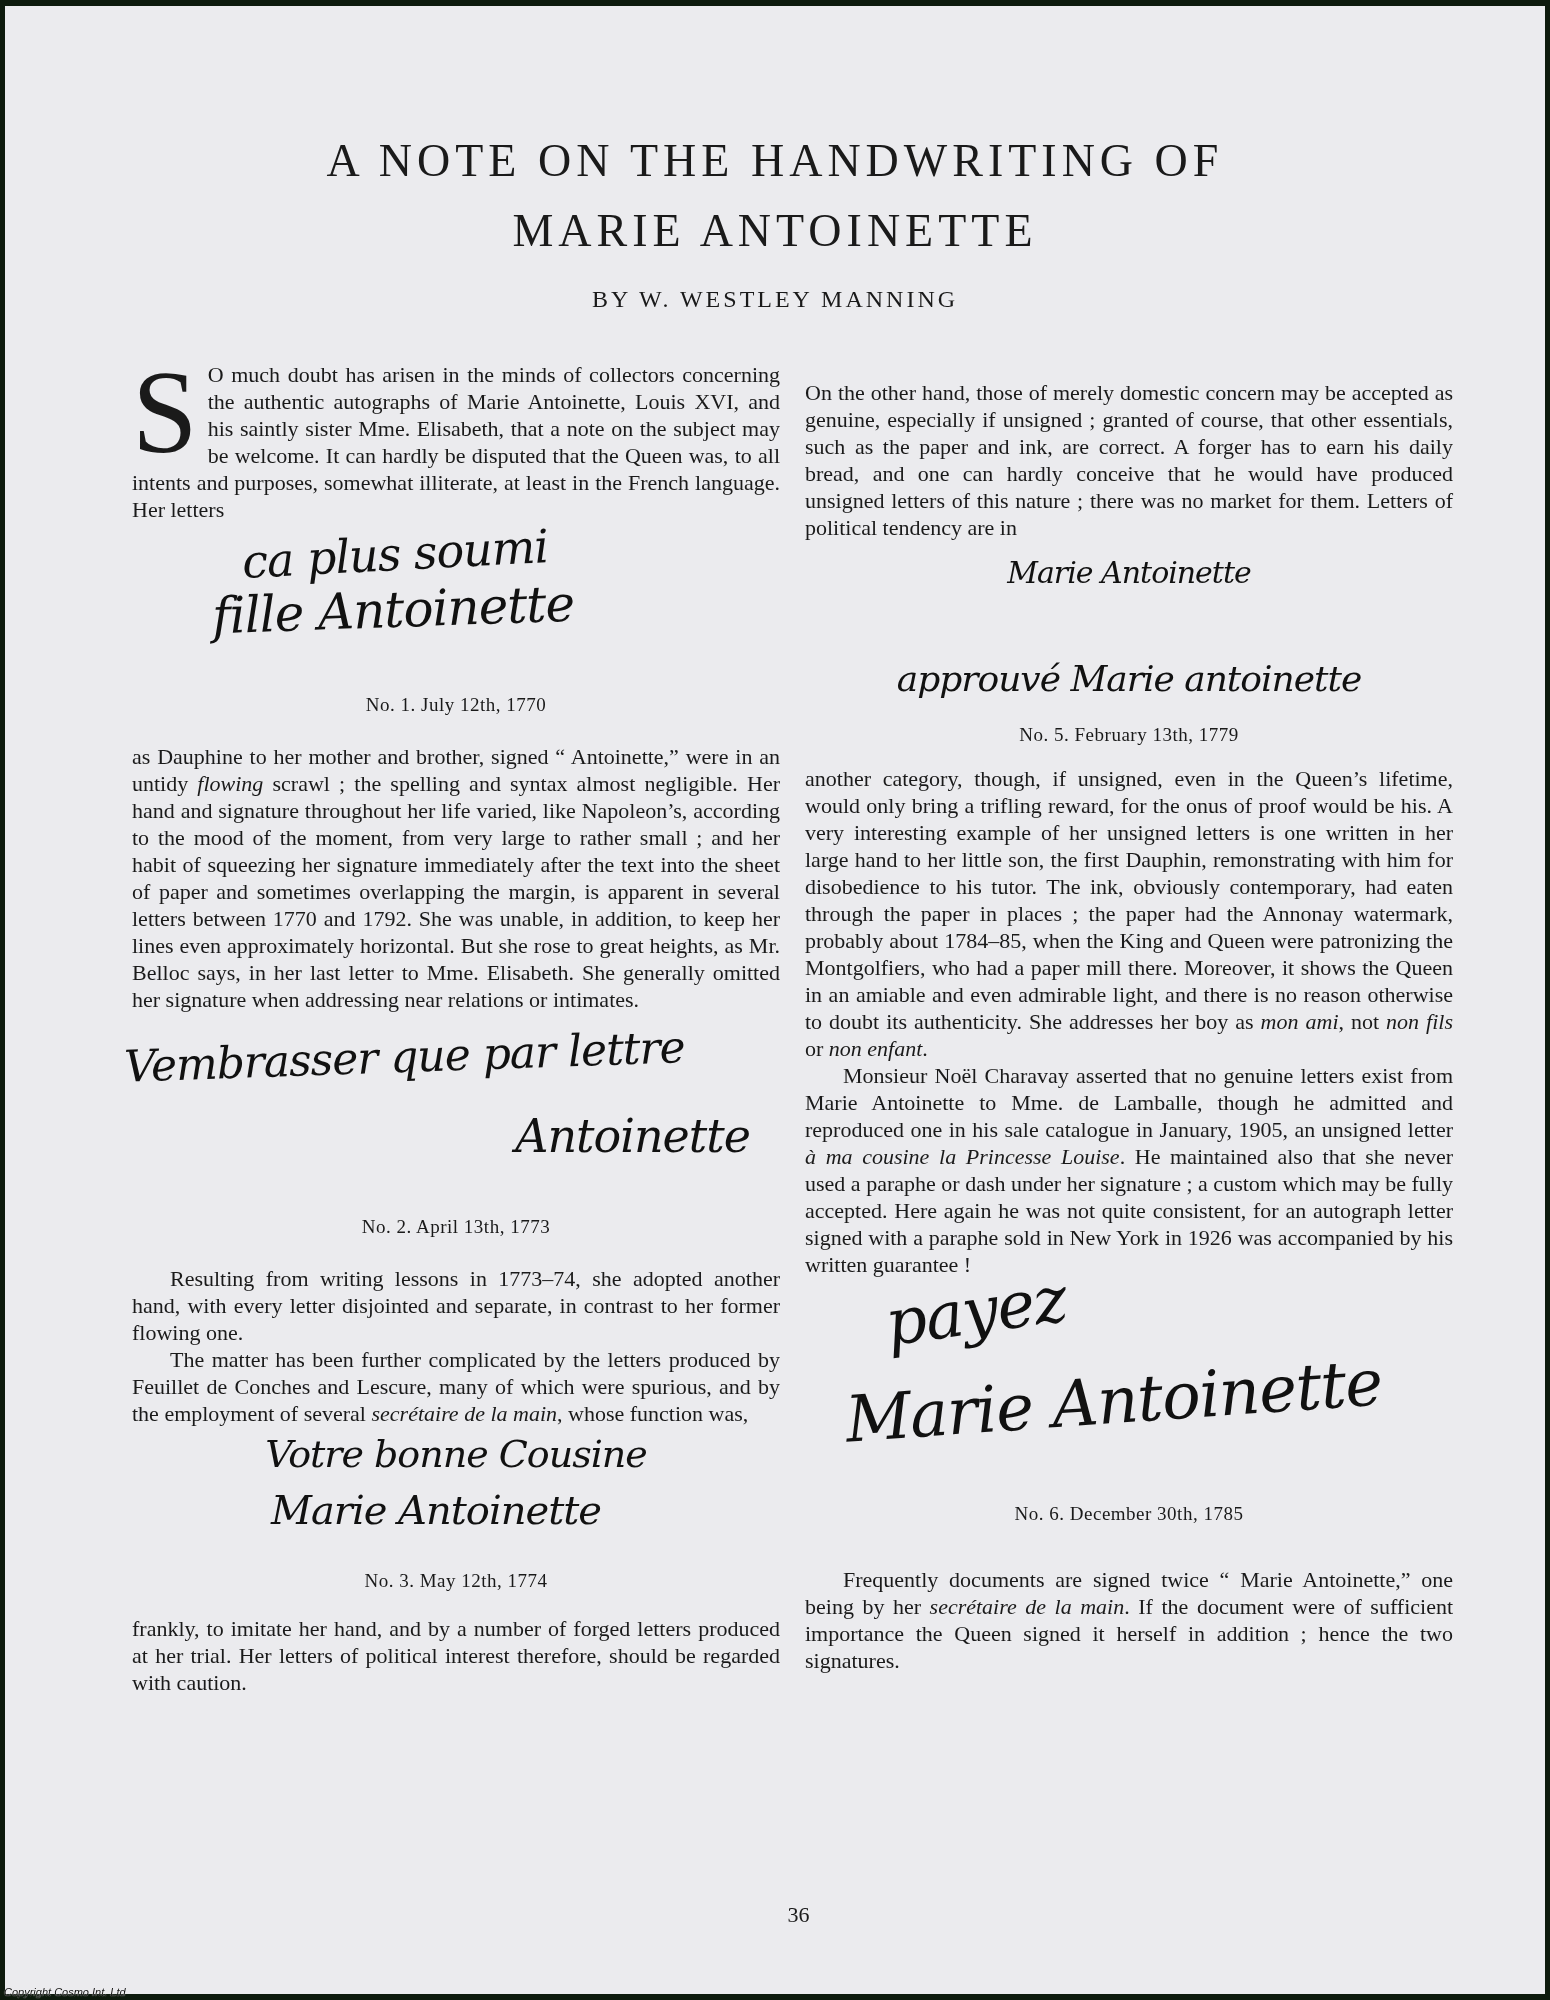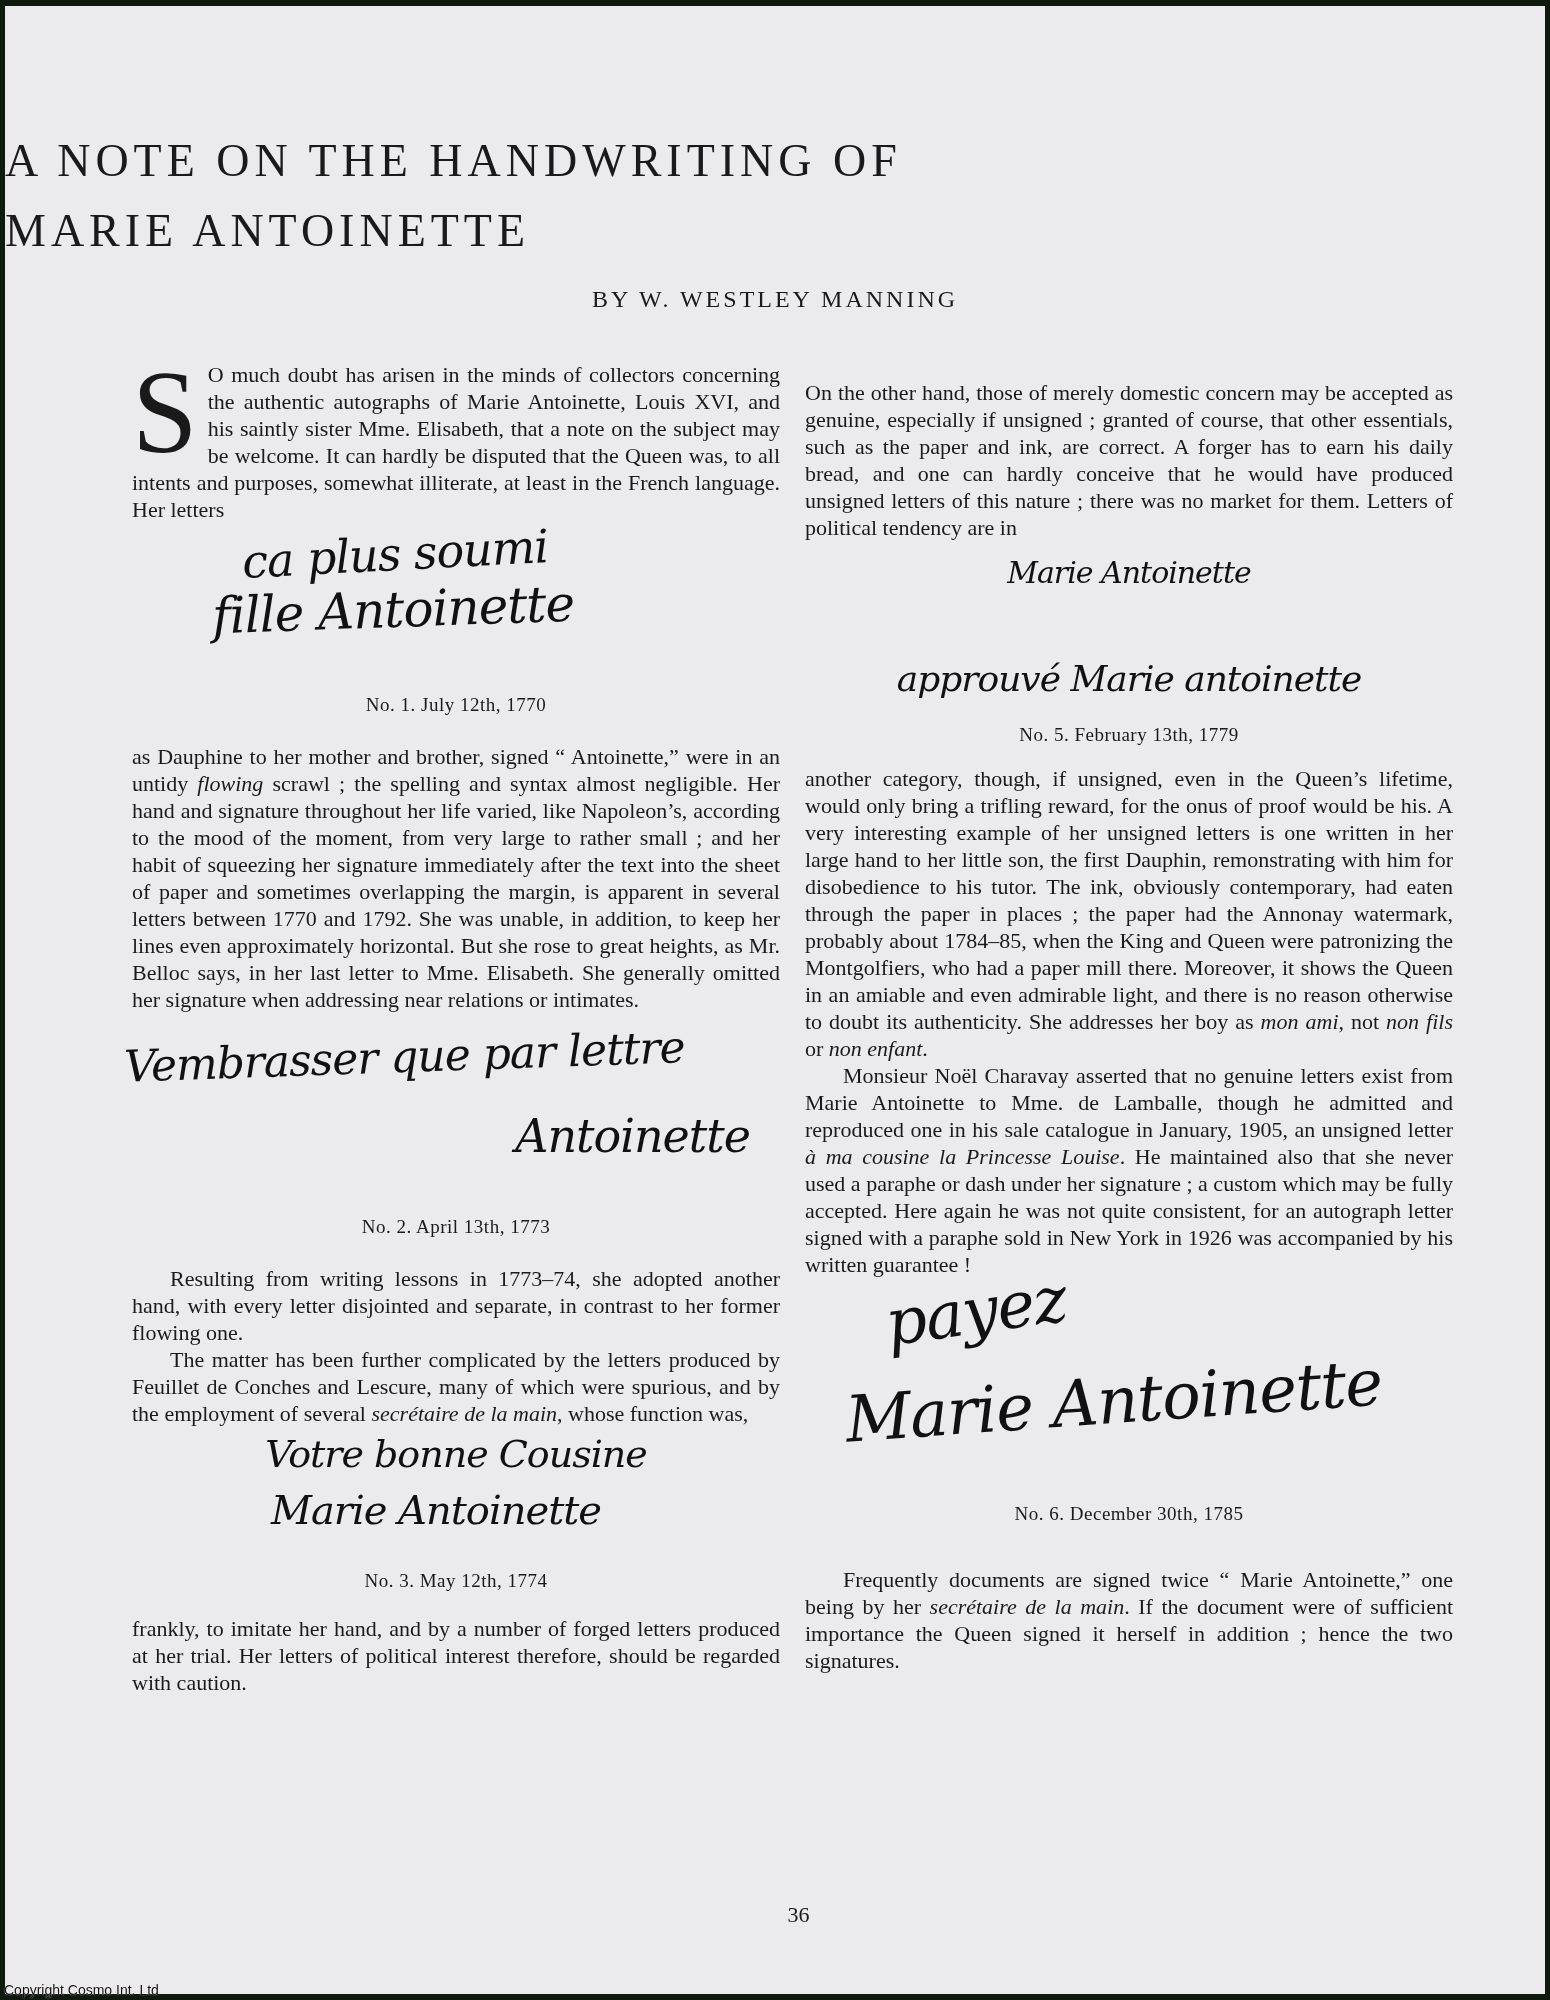--- a/index.html
+++ b/index.html
@@ -11,21 +11,21 @@
     position: relative;
     overflow: hidden;
   }
   .page {
     position: absolute;
     left: 5px; top: 6px; right: 5px; bottom: 6px;
     background: #ebebee;
   }
   .title {
     position: absolute; left: 0; right: 0;
-    text-align: left;
+    text-align: center;
     font-size: 46px;
     letter-spacing: 5px;
     font-weight: normal;
     margin: 0;
   }
   .title.l1 { top: 128px; }
   .title.l2 { top: 198px; }
   .byline {
     position: absolute; left: 0; right: 0; top: 280px;
     text-align: center; font-size: 24px; letter-spacing: 3px;
@@ -60,22 +60,23 @@
     margin: 0;
     letter-spacing: -1px;
   }
   .pageno {
     position: absolute; left: 0; right: 0; top: 1896px;
     text-align: center; font-size: 22px; padding-left: 47px;
   }
   .copyright {
     position: absolute; left: 4px; bottom: 2px;
     font-family: "Liberation Sans", sans-serif;
-    font-size: 14px; color: #111;
+    font-size: 11px; color: #111;
     text-shadow: 0 0 1px #fff;
+    font-style: italic;
   }
   em { font-style: italic; }
 </style>
 </head>
 <body>
 
 <div class="page">
 
   <h1 class="title l1">A NOTE ON THE HANDWRITING OF</h1>
   <h1 class="title l2">MARIE ANTOINETTE</h1>

